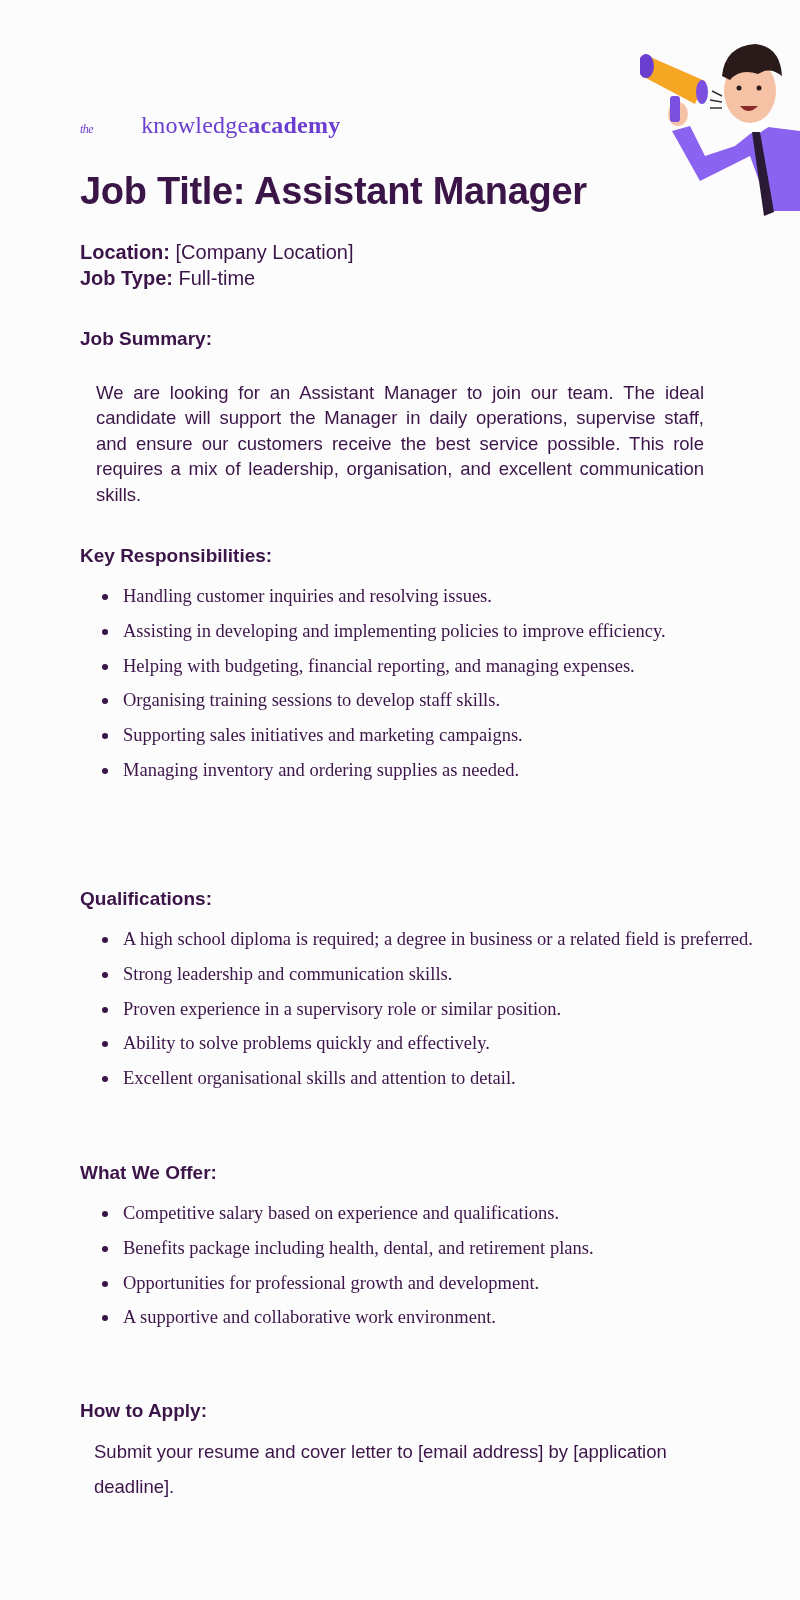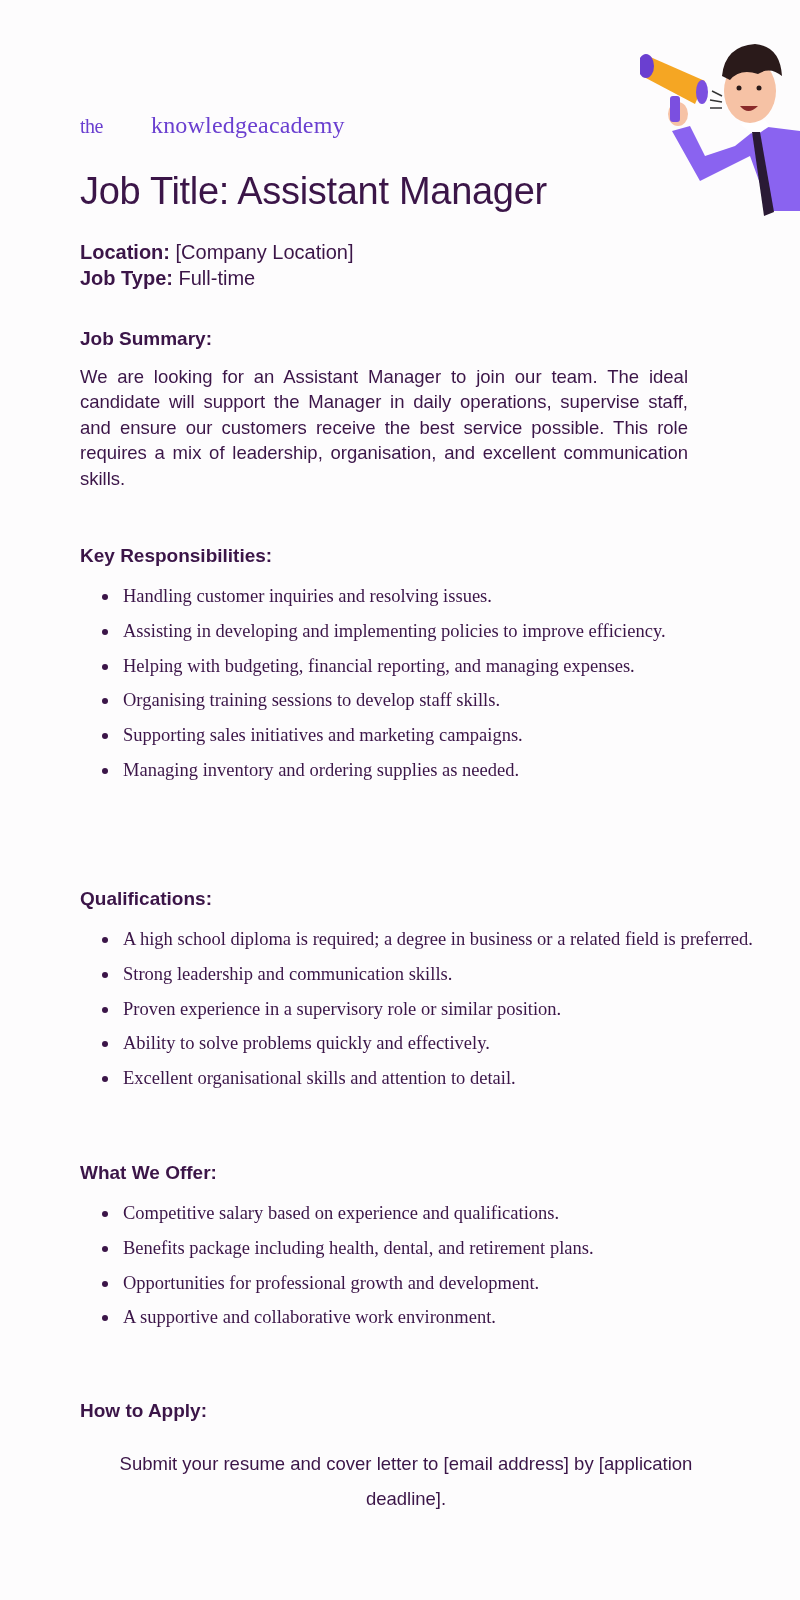--- a/index.html
+++ b/index.html
@@ -4,52 +4,52 @@
 <style>
   html, body { margin: 0; padding: 0; }
   body {
     width: 800px; height: 1600px; background: #fdfcfd; position: relative; overflow: hidden;
     font-family: "Liberation Sans", "DejaVu Sans", sans-serif; color: #3b1548;
   }
   .logo {
     position: absolute; left: 80px; top: 112px; font-family: "Liberation Serif", "DejaVu Serif", serif;
     font-size: 24px; color: #6a3fd0; letter-spacing: 0.2px;
   }
-  .logo .the { font-size: 20px; letter-spacing: -0.5px; }
+  .logo .the { font-style: italic; font-size: 12px; letter-spacing: -0.5px; }
   .logo .knowledge { font-weight: normal; margin-left: 48px; }
-  .logo .academy { font-weight: normal; }
+  .logo .academy { font-weight: bold; }
   .illustration { position: absolute; left: 640px; top: 36px; width: 160px; height: 180px; }
   .title {
     position: absolute; left: 80px; top: 170px; margin: 0;
-    font-size: 38px; font-weight: normal; color: #3b1548; letter-spacing: -0.3px;
+    font-size: 38px; font-weight: bold; color: #3b1548; letter-spacing: -0.3px;
   }
   .meta { position: absolute; left: 80px; font-size: 20px; color: #3b1548; }
   .meta b { font-weight: bold; }
   .meta-location { top: 232px; margin-top: 9px; }
   .meta-type { top: 267px; text-align: center; }
   .section-h {
     position: absolute; left: 80px; margin: 0; font-size: 19px; font-weight: bold; color: #3b1548;
   }
   .summary {
-    position: absolute; left: 80px; top: 364px; width: 608px; margin: 0;
+    position: absolute; left: 80px; top: 364px; width: 608px; margin: 16px;
     font-size: 18.5px; line-height: 25.4px; text-align: justify; color: #3b1548;
   }
   ul.list {
     position: absolute; left: 80px; width: 640px; margin: 0; padding: 0 0 0 43px; list-style: none; font-family: Liberation Serif, serif;
   }
   ul.list li {
     position: relative; font-size: 18.5px; line-height: 34.8px; color: #3b1548;
   }
   ul.list li::before {
     content: ""; position: absolute; left: -21px; top: 15px; width: 6px; height: 6px;
     border-radius: 50%; background: #3b1548;
   }
   .apply {
-    position: absolute; left: 90px; top: 1431px; width: 600px; margin: 16px;
-    font-size: 18.5px; line-height: 34.8px; color: #3b1548; text-align: center;
+    position: absolute; left: 90px; top: 1431px; width: 600px; margin: 4px;
+    font-size: 18.5px; line-height: 34.8px; color: #3b1548;
   }
 </style>
 </head>
 <body>
 
 <div class="logo">
   <span class="the">the</span><span class="knowledge">knowledge</span><span class="academy">academy</span>
 </div>
 
 <svg class="illustration" viewBox="0 0 160 180">

